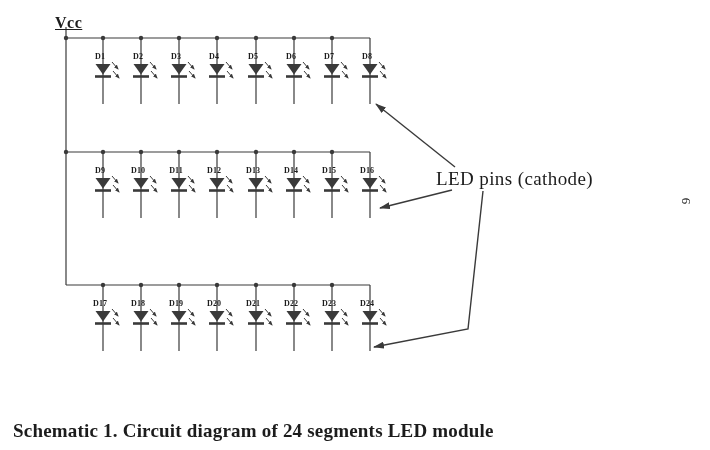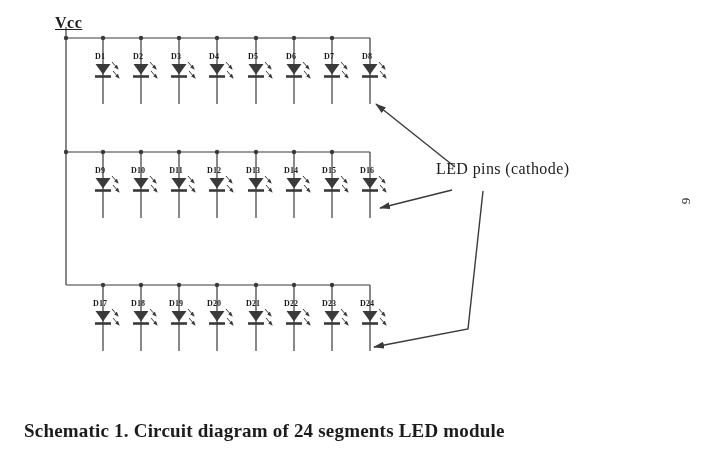--- a/index.html
+++ b/index.html
@@ -11,25 +11,25 @@
     font-family:"Liberation Serif", serif;
   }
   .txt{position:absolute;white-space:nowrap;color:#1c1c1c;}
   #vcc-label{
     left:55px;top:14px;
     font-size:16px;font-weight:600;
     text-decoration:underline;
     letter-spacing:0.5px;
   }
   #annotation-label{
-    left:436px;top:160px;
-    font-size:16px;letter-spacing:0.4px;
+    left:436px;top:168px;
+    font-size:19px;letter-spacing:0.4px;
   }
   #caption{
-    left:24px;top:420px;
+    left:13px;top:420px;
     font-size:19px;font-weight:bold;letter-spacing:0.2px;
   }
   #page-number{
     left:683px;top:193px;
     font-size:13px;
     transform:rotate(-90deg);
     transform-origin:center center;
   }
   #circuit{position:absolute;left:0;top:0;}
 </style>

